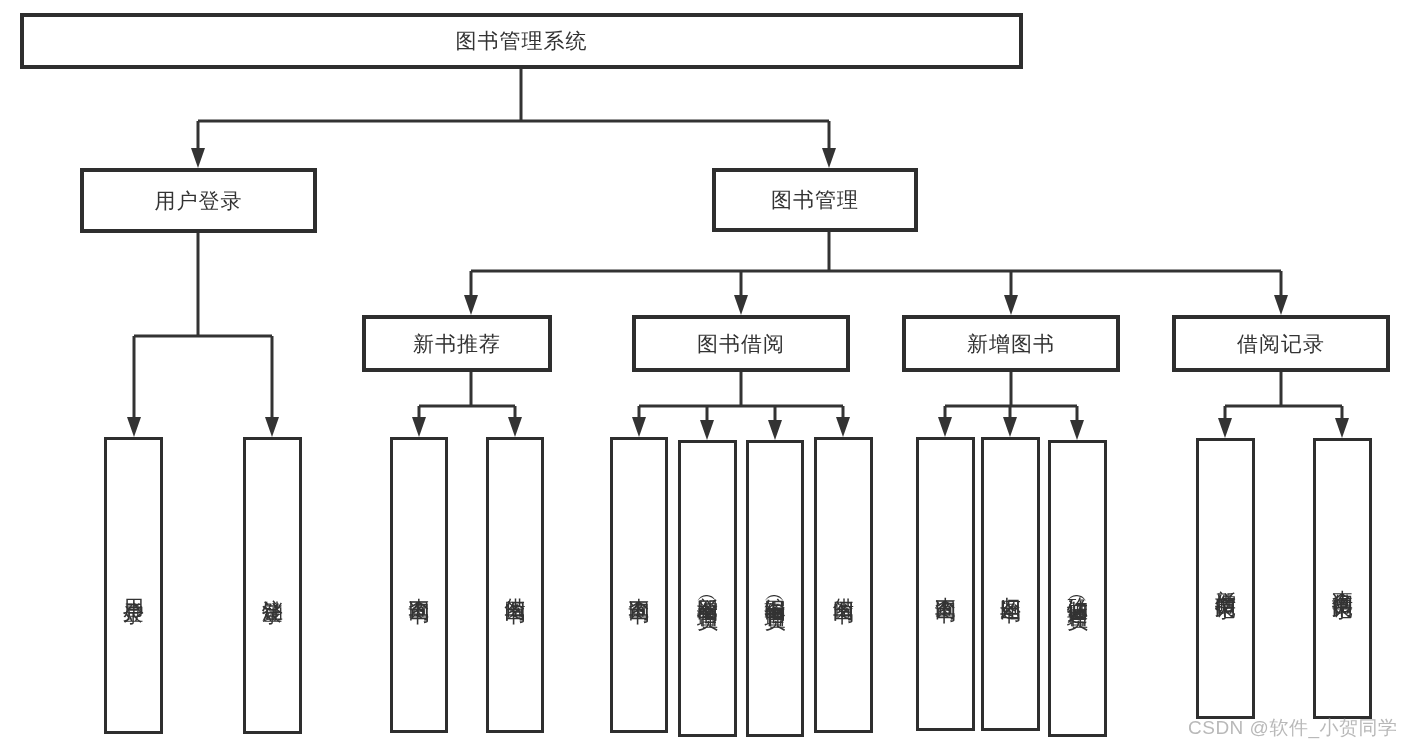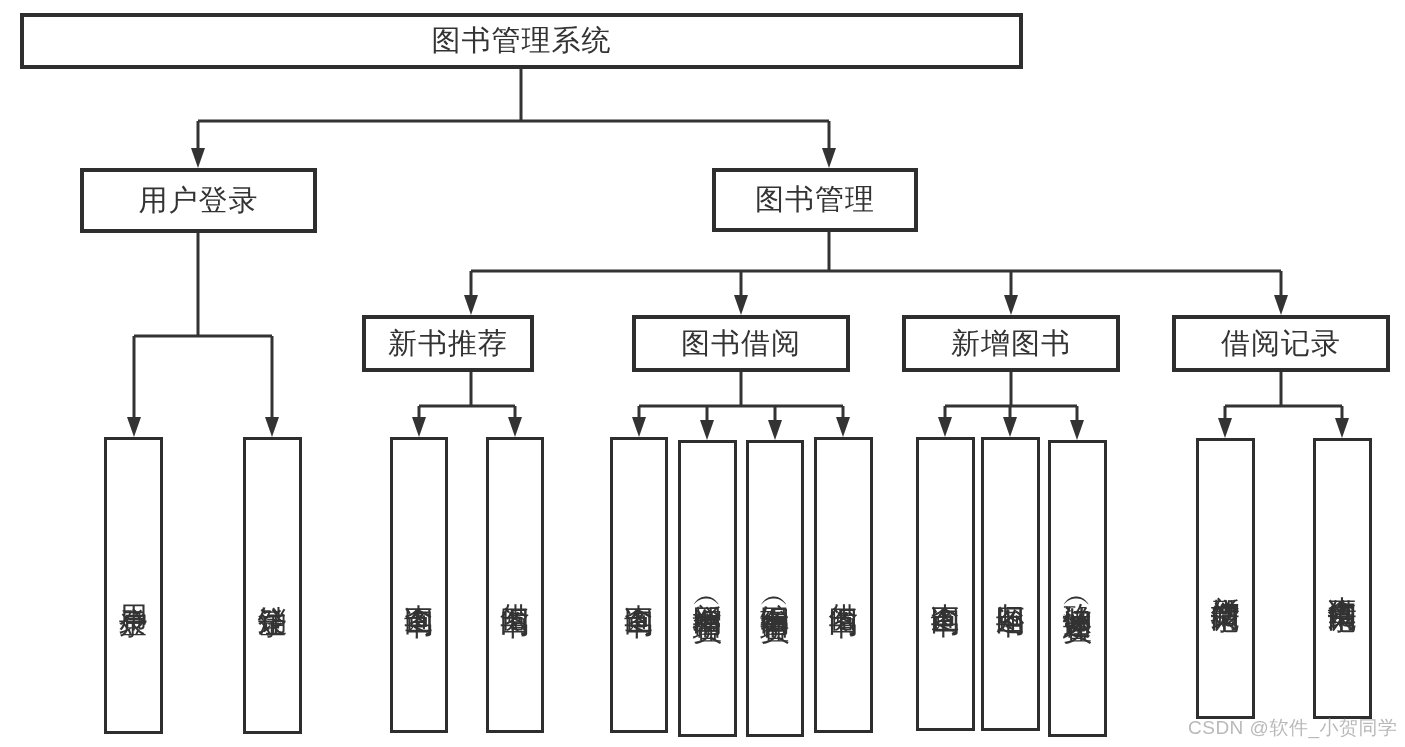--- a/index.html
+++ b/index.html
@@ -8,21 +8,21 @@
     width: 1405px; height: 747px;
     position: relative; overflow: hidden;
     font-family: "Liberation Sans", "DejaVu Sans", sans-serif;
   }
   #wires { position: absolute; left: 0; top: 0; z-index: 0; }
   .node {
     position: absolute; z-index: 1;
     background: #ffffff;
     border: 4px solid #2e2e2e;
     display: flex; align-items: center; justify-content: center;
-    color: #333333; font-size: 29px; letter-spacing: 1px;
+    color: #333333; font-size: 21px; letter-spacing: 1px;
     white-space: nowrap;
   }
   .leaf { border-width: 3px; }
   .leaf .vtext {
     writing-mode: vertical-rl;
     text-orientation: mixed;
     letter-spacing: 2px;
     line-height: 1.05;
   }
   .watermark {
@@ -93,21 +93,21 @@
   <span>图书管理系统</span>
 </div>
 
 <div class="node" style="left:80px; top:168px; width:237px; height:65px;">
   <span>用户登录</span>
 </div>
 <div class="node" style="left:712px; top:168px; width:206px; height:64px;">
   <span>图书管理</span>
 </div>
 
-<div class="node" style="left:362px; top:315px; width:172px; height:57px;text-align:center;">
+<div class="node" style="left:362px; top:315px; width:190px; height:57px;text-align:center;">
   <span>新书推荐</span>
 </div>
 <div class="node" style="left:632px; top:315px; width:218px; height:57px;">
   <span>图书借阅</span>
 </div>
 <div class="node" style="left:902px; top:315px; width:218px; height:57px;">
   <span>新增图书</span>
 </div>
 <div class="node" style="left:1172px; top:315px; width:218px; height:57px;">
   <span>借阅记录</span>

